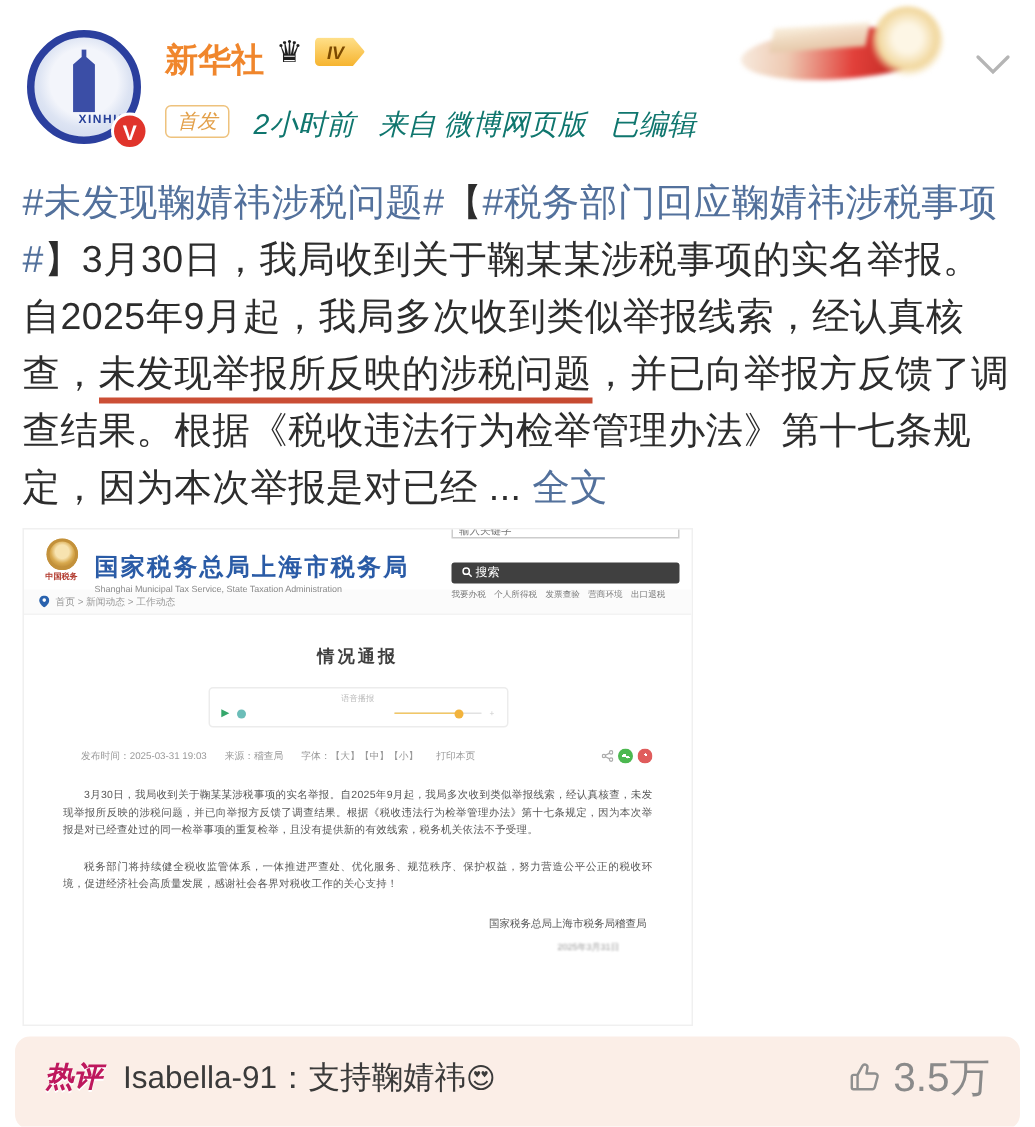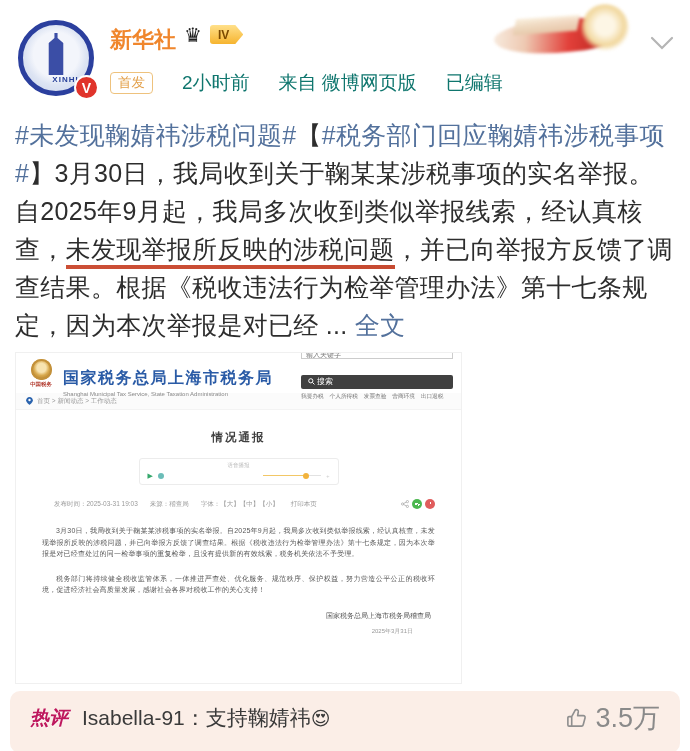--- a/index.html
+++ b/index.html
@@ -14,23 +14,23 @@
     background:radial-gradient(circle at 50% 45%, #f3f5fb 0 46%, #dde4f3 62%, #c7d2ea 100%); }
   .tower { position:absolute; left:50%; top:12%; width:26px; height:42px; transform:translateX(-50%); background:#2b3f9e; opacity:.92;
     clip-path:polygon(44% 0,56% 0,56% 12%,78% 24%,78% 100%,22% 100%,22% 24%,44% 12%); }
   .avatar-caption { position:absolute; bottom:7px; width:100%; text-align:right; font-size:8px; font-weight:bold; letter-spacing:1px; color:#27409a; }
   .v-badge { position:absolute; right:-3px; bottom:-2px; width:25px; height:25px; border-radius:50%; background:#e0342b; color:#fff;
     font-weight:bold; font-size:14px; display:flex; align-items:center; justify-content:center; border:2.5px solid #fff; }
   .header-mid { margin-left:14px; padding-top:5px; flex:1; }
   .name-row { display:flex; align-items:flex-start; gap:8px; }
   .author-name { color:#f0862c; font-size:22px; font-weight:600; cursor:pointer; }
   .crown { font-size:20px; color:#1f1f1f; line-height:1; }
-  .level-badge { background:linear-gradient(180deg,#ffe08a,#f6b42f); color:#7c4a00; font-weight:800; font-size:12px;
+  .level-badge { background:linear-gradient(180deg,#ffe08a,#f6b42f); color:#7c4a00; font-weight:800; font-style:italic; font-size:12px;
     padding:2.5px 14px 2.5px 8px; clip-path:polygon(0 0,calc(100% - 8px) 0,100% 50%,calc(100% - 8px) 100%,0 100%); border-radius:3px; }
-  .meta-row { display:flex; align-items:center; gap:29px; margin-top:15px; }
+  .meta-row { display:flex; align-items:flex-start; gap:16px; margin-top:15px;font-style:italic; }
   .origin-badge { border:1px solid #eec27d; color:#e3a04a; font-size:13.5px; padding:1px 7px; border-radius:4px; }
   .meta-text { color:#0f766e; font-size:19px; }
   .deco-img { position:absolute; top:3px; right:55px; width:150px; height:58px; filter:blur(1.5px); pointer-events:none; }
   .deco-red { position:absolute; left:6%; top:28%; width:86%; height:58%; transform:rotate(-6deg); border-radius:45% 55% 40% 60%;
     background:linear-gradient(100deg,#f8ece0 0%,#eec9b2 25%,#e2403a 58%,#b7231d 88%); }
   .deco-building { position:absolute; left:20%; top:24%; width:42%; height:28%; transform:skewX(-16deg) rotate(-4deg); opacity:.95;
     background:linear-gradient(#f8ecd9,#e6caab); }
   .deco-emblem { position:absolute; right:4%; top:2%; width:48px; height:48px; border-radius:50%;
     background:radial-gradient(circle at 50% 45%, #fdf6e5 0 26%, #f1d79d 55%, rgba(236,207,154,0) 72%); }
   .chevron { position:absolute; top:36px; right:16px; cursor:pointer; }

